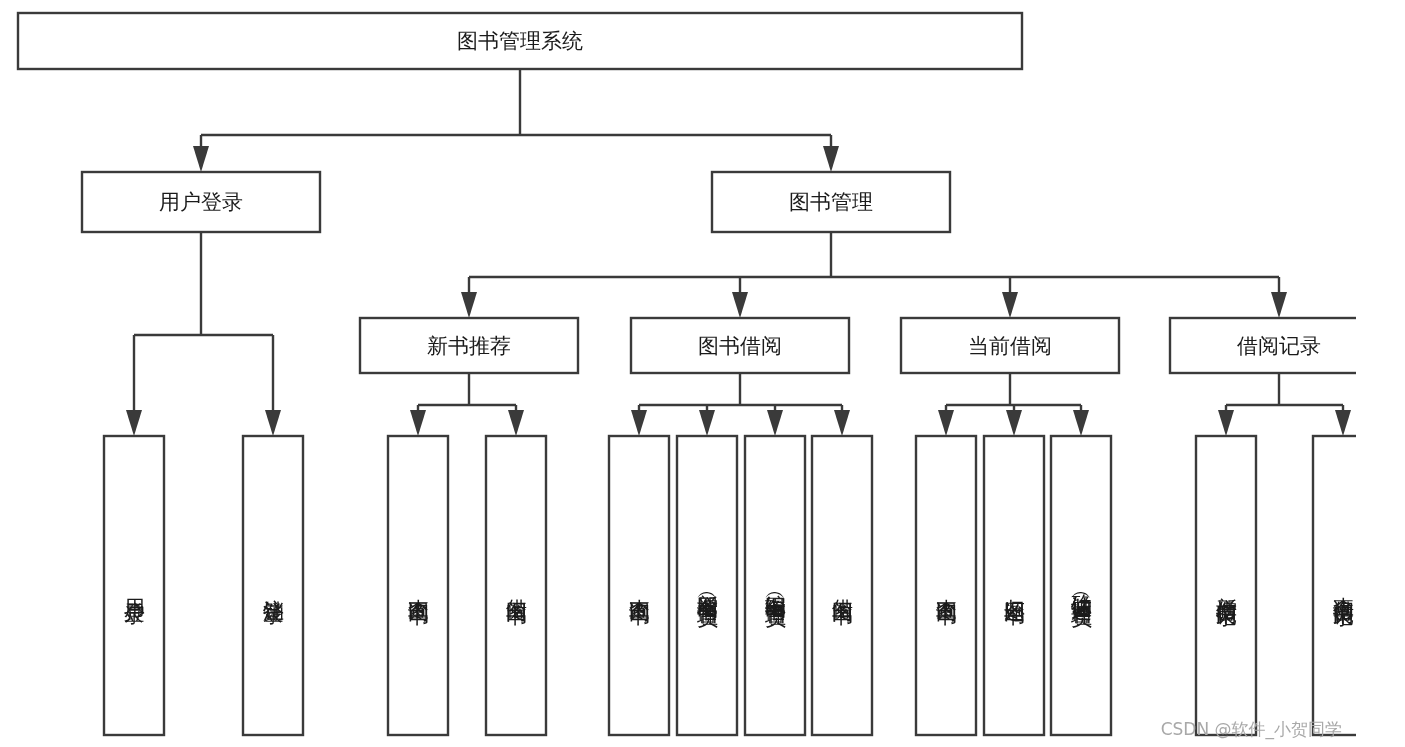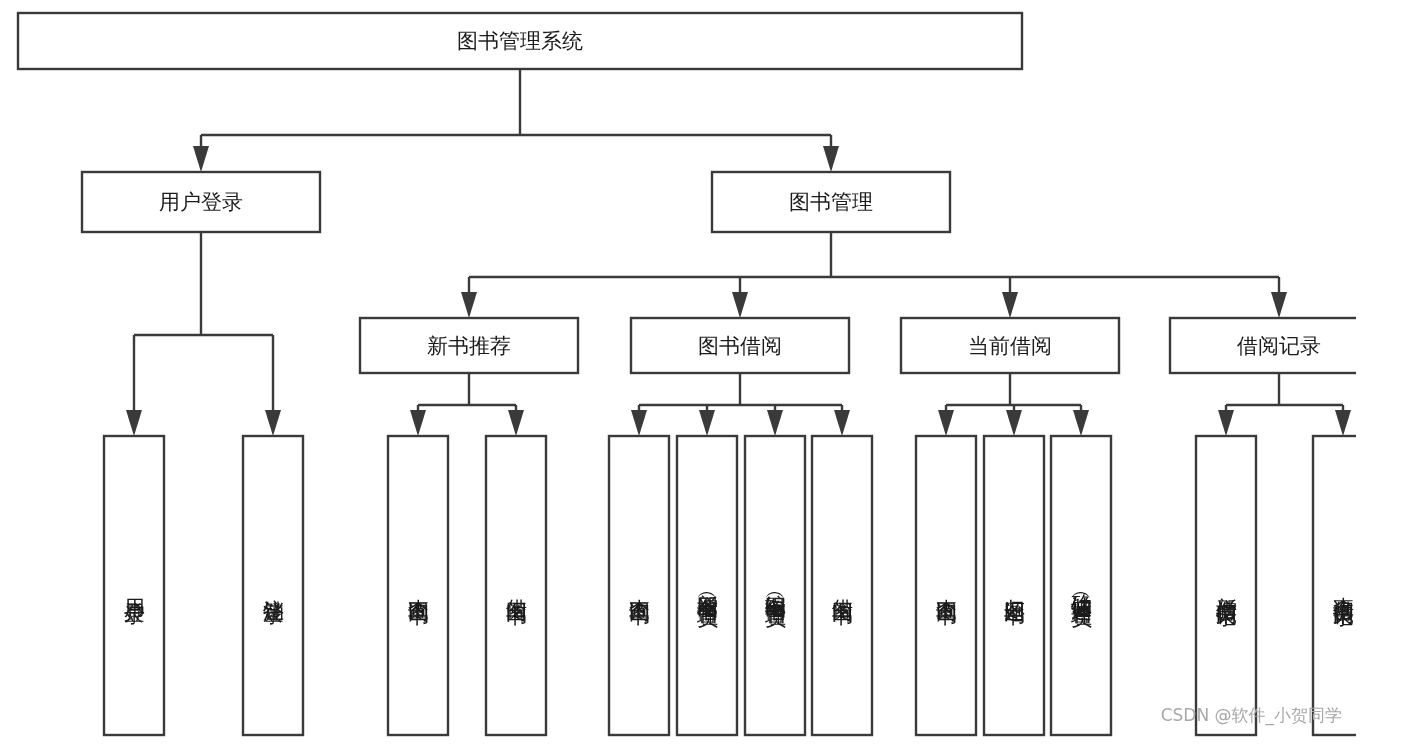--- a/index.html
+++ b/index.html
@@ -73,21 +73,21 @@
     font-size: 21px;
     line-height: 1.18;
     letter-spacing: 2px;
     color: #1b1b1b;
     white-space: nowrap;
     text-align: center;
   }
   .watermark {
     position: absolute;
     right: 14px;
-    bottom: 20px;
+    bottom: 6px;
     font-family: "DejaVu Sans", "Liberation Sans", sans-serif;
     font-size: 17px;
     color: #a8a8a8;
     white-space: nowrap;
   }
 </style>
 </head>
 <body>
 
 <div id="diagram-root">

